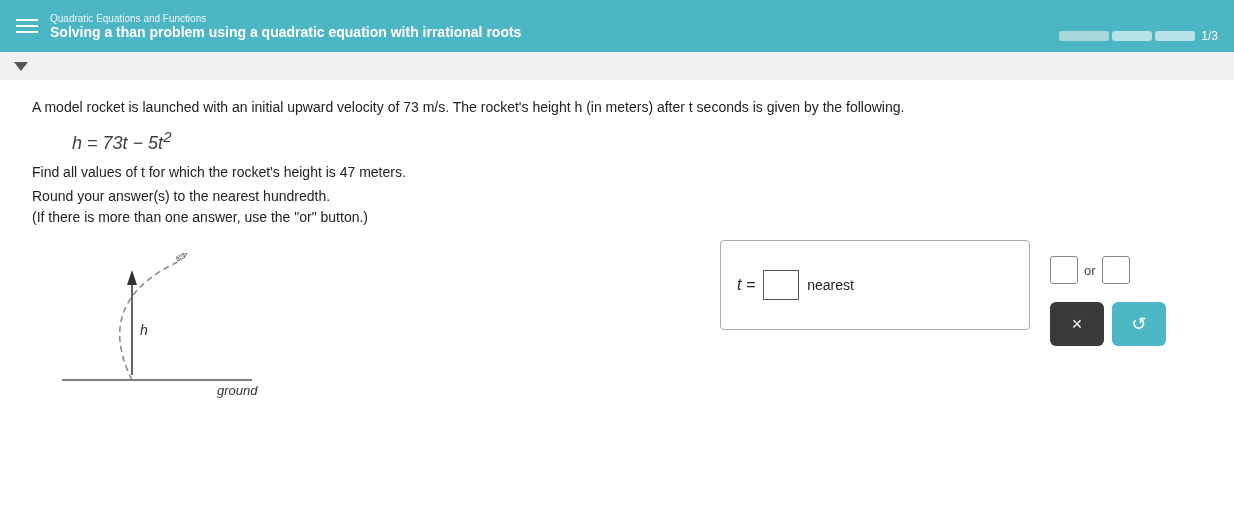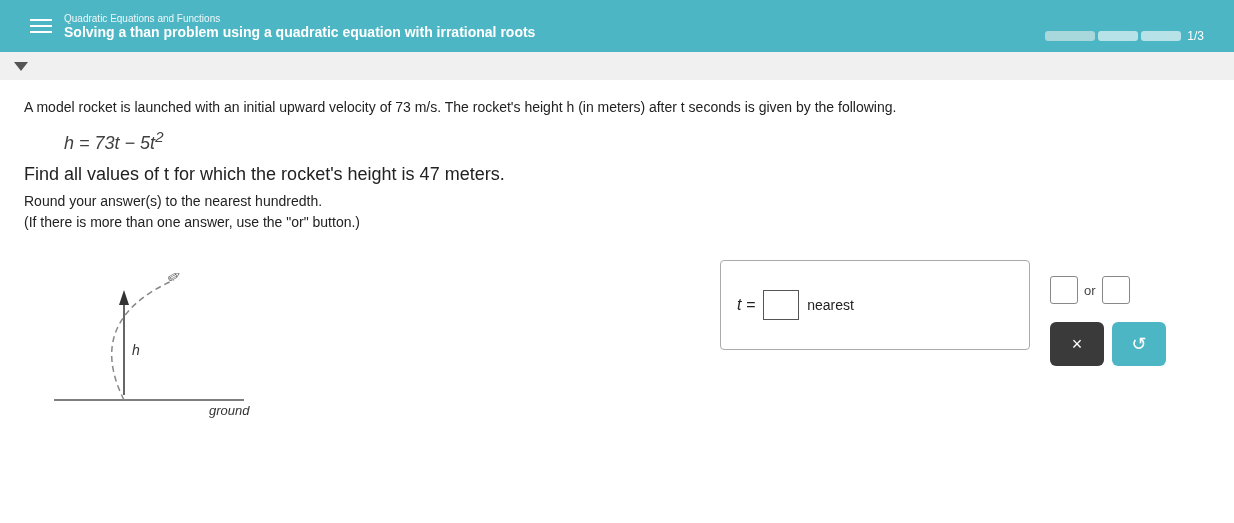--- a/index.html
+++ b/index.html
@@ -1,21 +1,21 @@
 <!DOCTYPE html>
 <html><head>
   <meta charset="utf-8">
   <style>
     * { box-sizing: border-box; margin: 0; padding: 0; }
     body { font-family: Arial, sans-serif; background: #e8e8e8; width: 1234px; height: 523px; overflow: hidden; }
 
     
     .header {
       background: #4db6c4;
-      padding: 6px 30px;
+      padding: 6px 16px;
       display: flex;
       align-items: center;
       justify-content: space-between;
       height: 52px;
     }
     .header-left {
       display: flex;
       align-items: center;
       gap: 12px;
     }
@@ -83,50 +83,50 @@
       width: 0; height: 0;
       border-left: 7px solid transparent;
       border-right: 7px solid transparent;
       border-top: 9px solid #555;
       cursor: pointer;
     }
 
     
     .main-content {
       background: white;
-      padding: 16px 24px 10px 24px;
+      padding: 16px 24px 10px 32px;
       height: calc(523px - 52px - 28px);
       overflow: hidden;
     }
 
     .problem-text {
       font-size: 14px;
       color: #222;
       line-height: 1.6;
       margin-bottom: 8px;
     }
 
     .equation-block {
       font-size: 18px;
       margin: 10px 0 10px 40px;
       font-style: italic;
       color: #404040;
     }
 
     .find-text {
-      font-size: 18px;
+      font-size: 14px;
       color: #222;
       margin-bottom: 6px;
     }
 
     .round-text {
       font-size: 14px;
       color: #222;
       line-height: 1.5;
-      margin-bottom: 27px;
+      margin-bottom: 12px;
     }
 
     
     .lower-area {
       display: flex;
       align-items: flex-start;
       gap: 20px;
       margin-top: 6px;
     }
 

